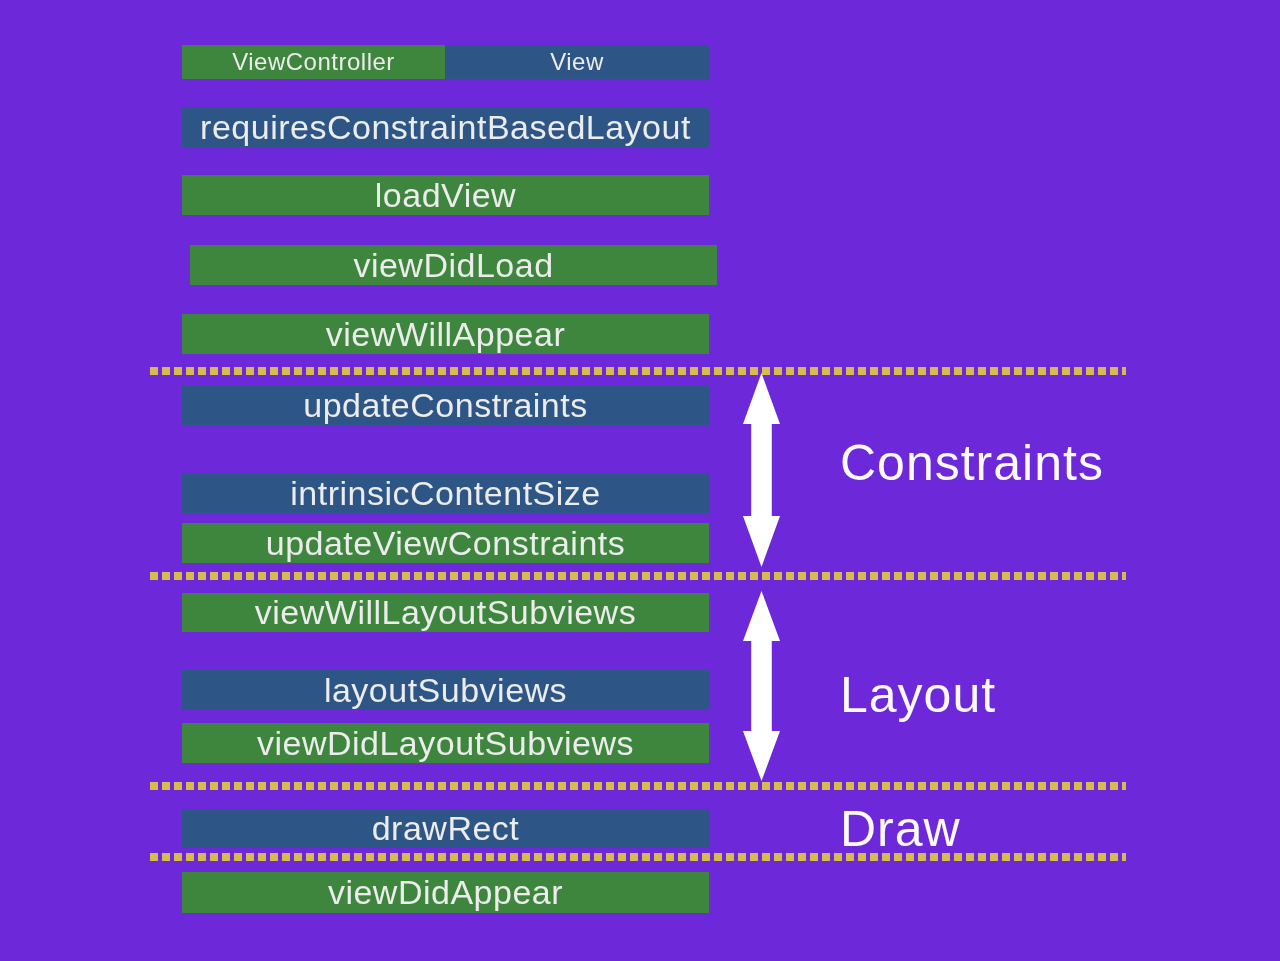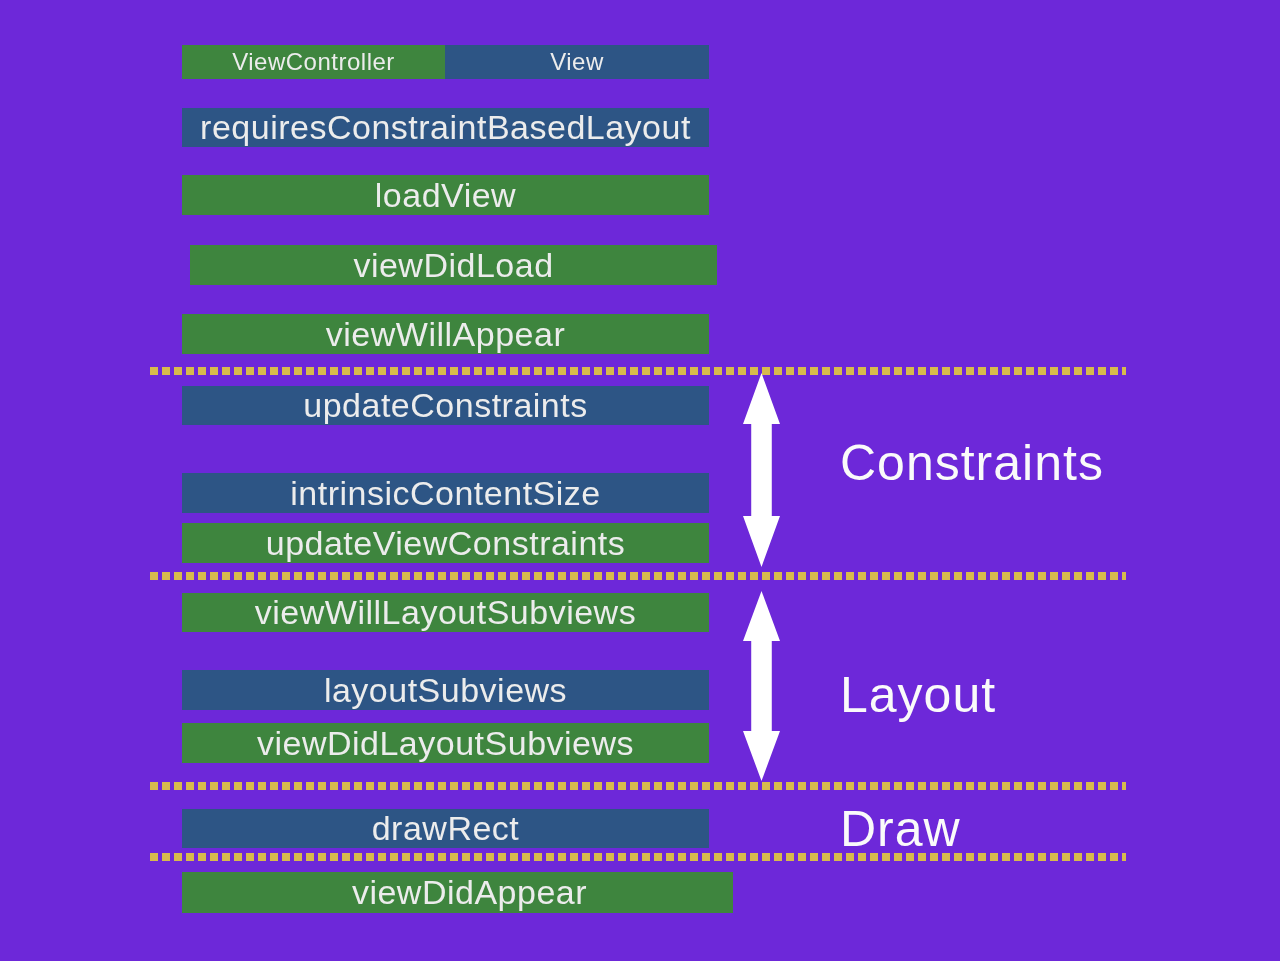--- a/index.html
+++ b/index.html
@@ -78,21 +78,21 @@
   <div class="bar" style="top:593px;height:39px;" data-owner="view_controller">viewWillLayoutSubviews</div>
   <div class="bar" style="top:670px;height:40px;" data-owner="view">layoutSubviews</div>
   <div class="bar" style="top:723px;height:40px;" data-owner="view_controller">viewDidLayoutSubviews</div>
 
   <div class="sep" style="top:782px;"></div>
 
   <div class="bar" style="top:803px;height:39px;margin-top:6px;" data-owner="view">drawRect</div>
 
   <div class="sep" style="top:853px;"></div>
 
-  <div class="bar" style="top:872px;height:41px;padding-left:24px;" data-owner="view_controller">viewDidAppear</div>
+  <div class="bar" style="top:872px;height:41px;" data-owner="view_controller">viewDidAppear</div>
 
   <div class="arrow" style="top:373px;height:194px;">
     <svg viewBox="0 0 36 190" preserveAspectRatio="none" aria-hidden="true">
       <path d="M18,0 L36,50 L28,50 L28,140 L36,140 L18,190 L0,140 L8,140 L8,50 L0,50 Z" fill="#ffffff"></path>
     </svg>
   </div>
   <div class="arrow" style="top:591px;height:190px;">
     <svg viewBox="0 0 36 190" preserveAspectRatio="none" aria-hidden="true">
       <path d="M18,0 L36,50 L28,50 L28,140 L36,140 L18,190 L0,140 L8,140 L8,50 L0,50 Z" fill="#ffffff"></path>
     </svg>

